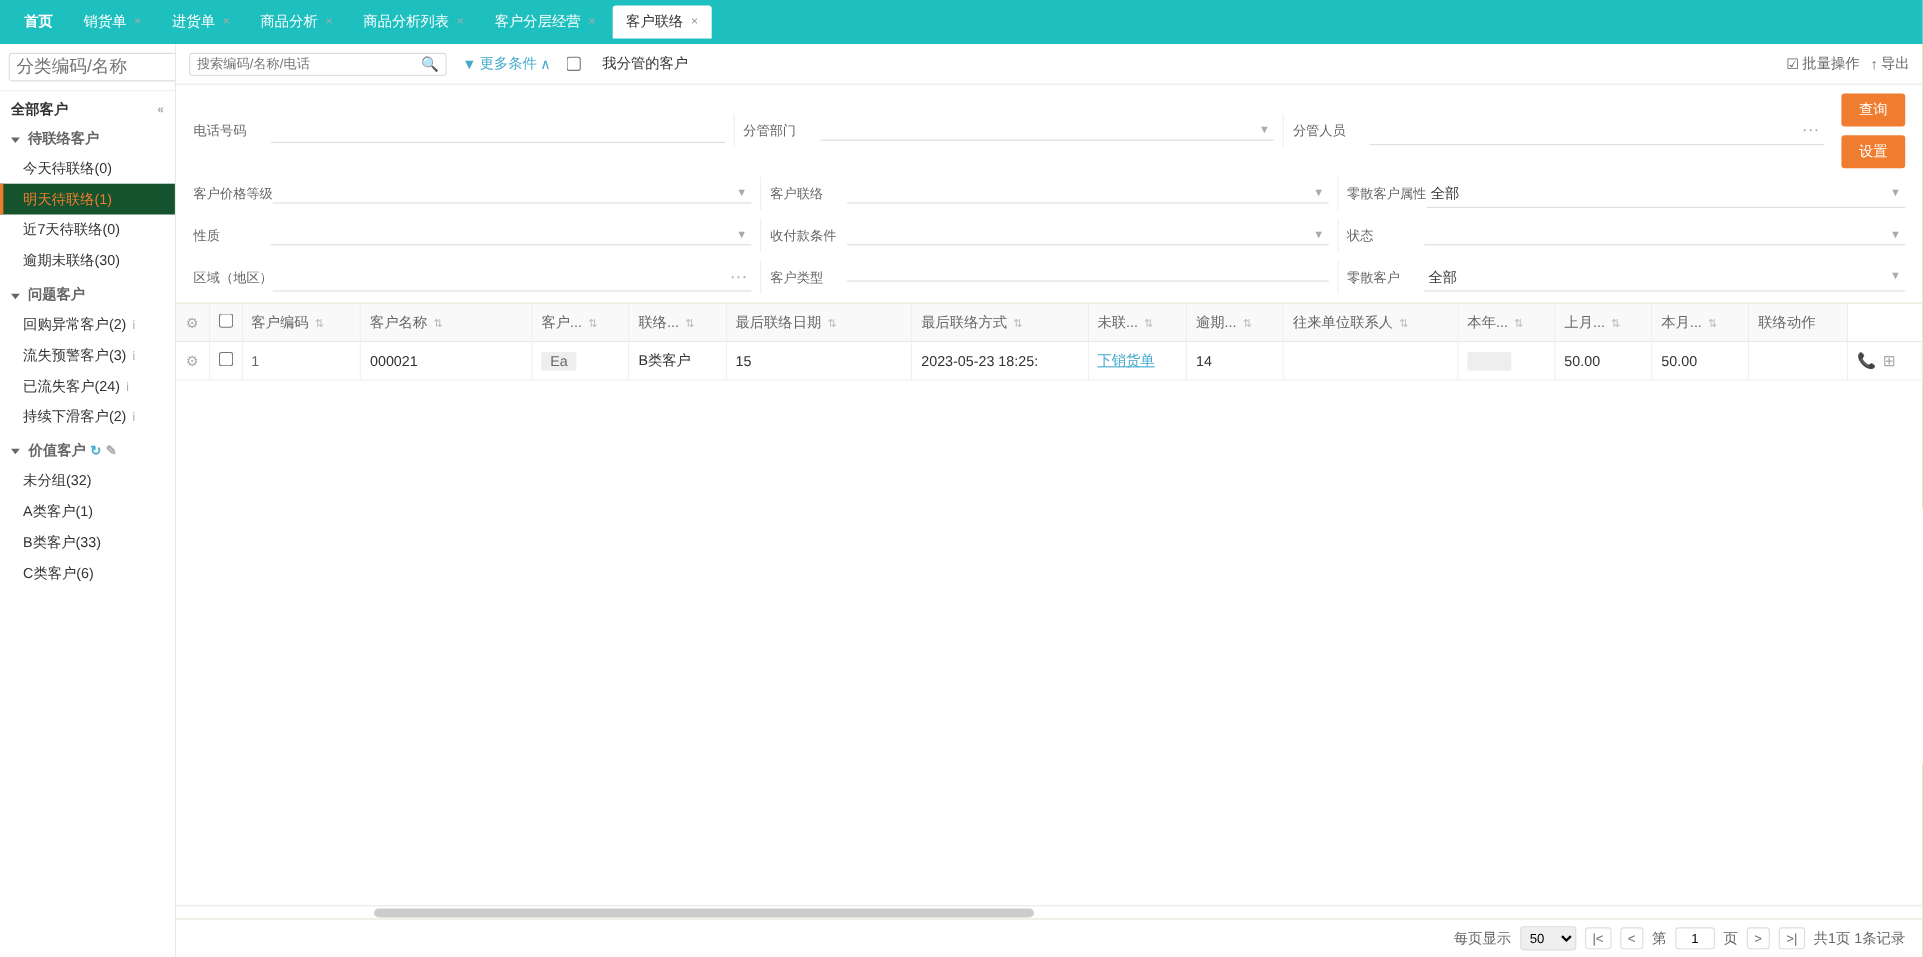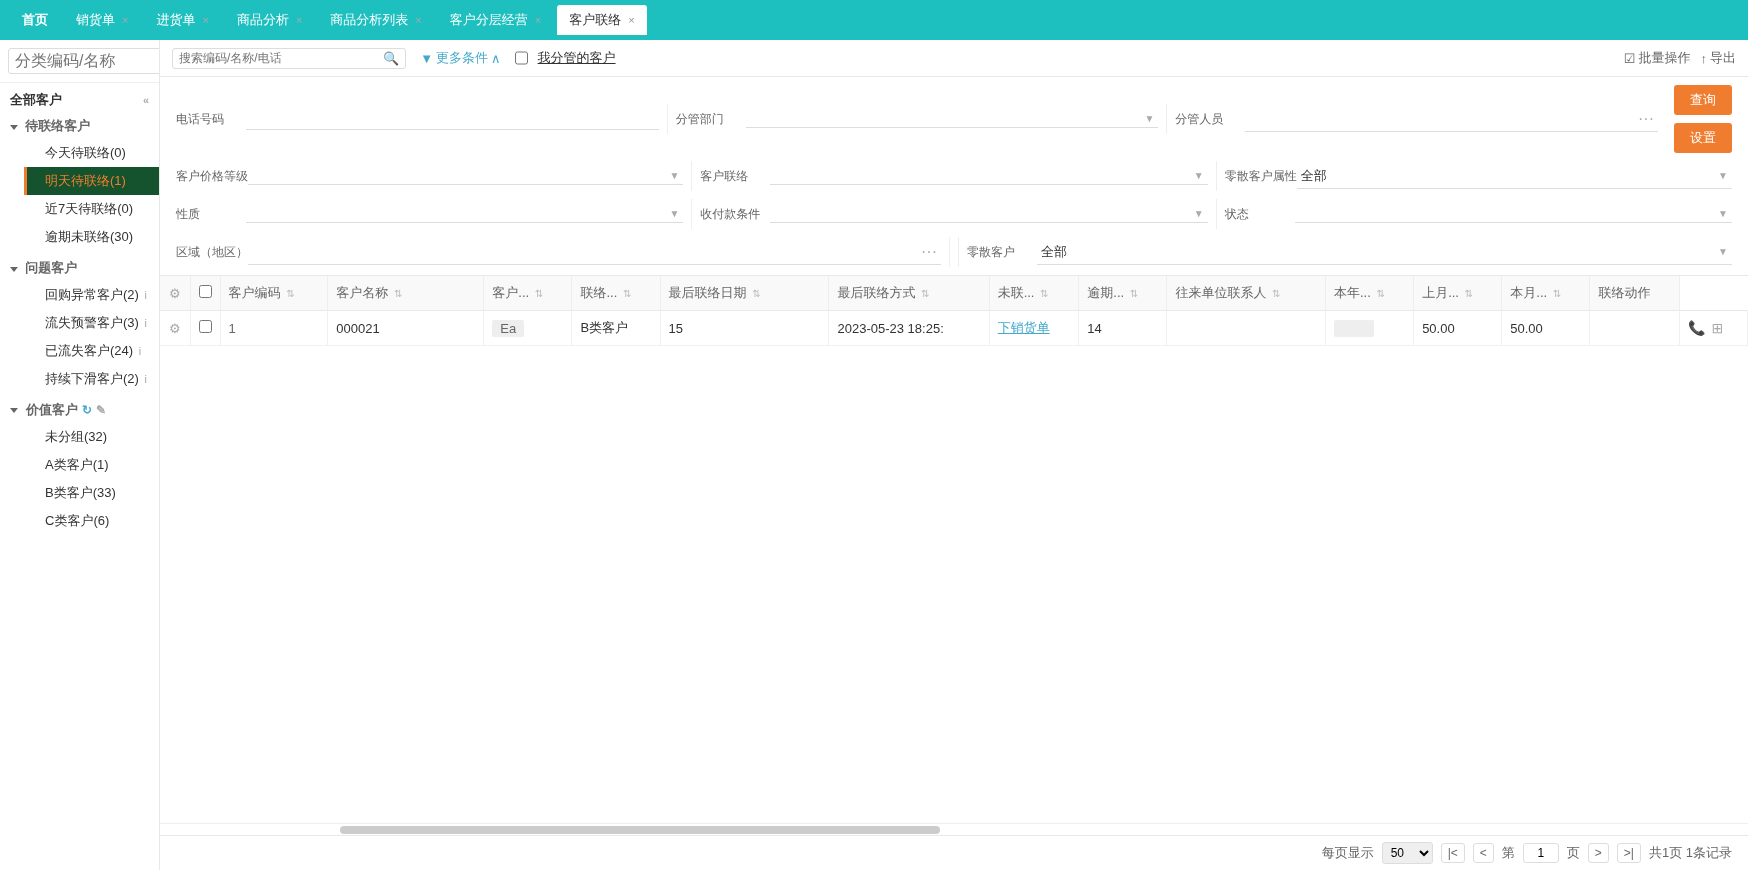--- a/index.html
+++ b/index.html
@@ -73,21 +73,20 @@
       color: #666;
       font-size: 12px;
       font-weight: bold;
     }
     .sidebar-item {
       padding: 5px 10px 5px 18px;
       cursor: pointer;
       color: #333;
       font-size: 12px;
       border-left: 3px solid transparent;
-      margin-left: 24px;
     }
     .sidebar-item.active {
       background: #14532d;
       color: #f07d2f;
       border-left: 3px solid #f07d2f;
     }
     .sidebar-group { margin-bottom: 4px; }
     .triangle { display: inline-block; width: 0; height: 0; margin-right: 4px; }
     .triangle-down { border-left: 4px solid transparent; border-right: 4px solid transparent; border-top: 5px solid #666; }
 
@@ -130,25 +129,24 @@
       align-items: center;
       gap: 3px;
       color: #4ac;
       cursor: pointer;
       font-size: 12px;
       padding: 3px 6px;
       border-radius: 3px;
     }
     .checkbox-label {
       display: flex;
-      gap: 10px;
+      gap: 20px;
       color: #333;
       font-size: 12px;
       cursor: pointer;
-      text-decoration: underline;
     }
     .toolbar-right {
       margin-left: auto;
       display: flex;
       align-items: center;
       gap: 10px;
     }
     .batch-btn {
       display: flex;
       align-items: center;
@@ -557,20 +555,26 @@
 
       <div class="filter-row">
         <div class="filter-field">
           <span class="filter-label">区域（地区）</span>
           <div class="filter-select" style="width:200px;">
             <span></span>
             <span class="dotdotdot">···</span>
           </div>
         </div>
         <div class="filter-divider"></div>
+        <div class="filter-field">
+          <span class="filter-label">客户类型</span>
+          <div class="filter-select" style="width:200px;">
+            <span></span>
+          </div>
+        </div>
         <div class="filter-divider"></div>
         <div class="filter-field">
           <span class="filter-label">零散客户</span>
           <div class="filter-select" style="width:200px;">
             <span class="filter-select-text">全部</span>
             <span class="chevron-down">▼</span>
           </div>
         </div>
       </div>
     </div>

